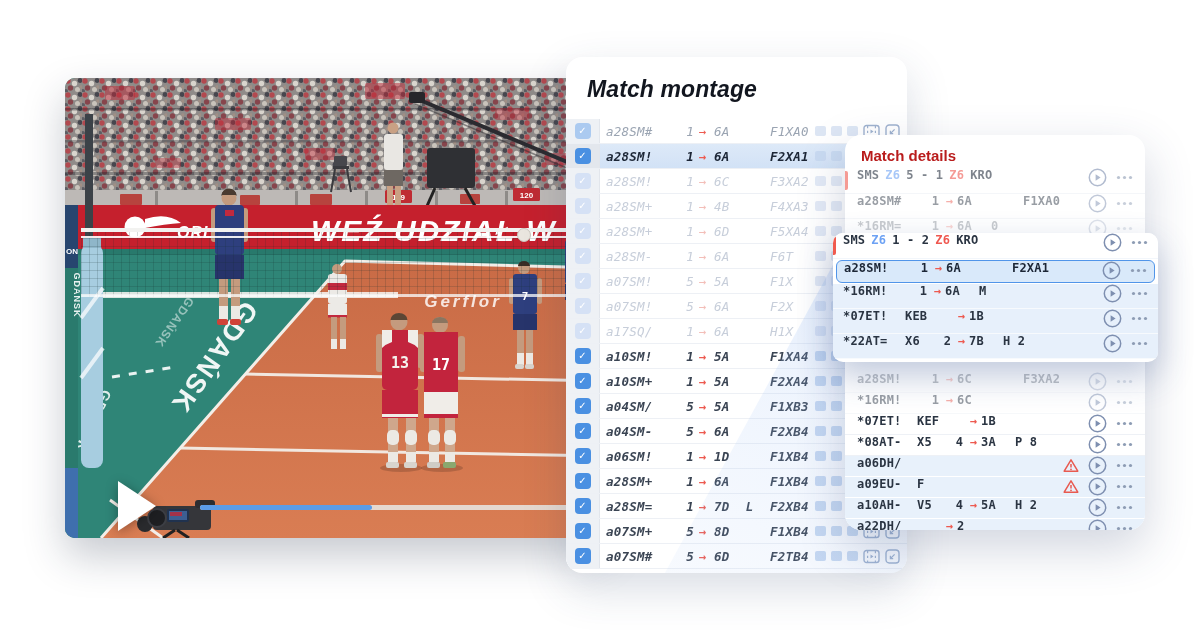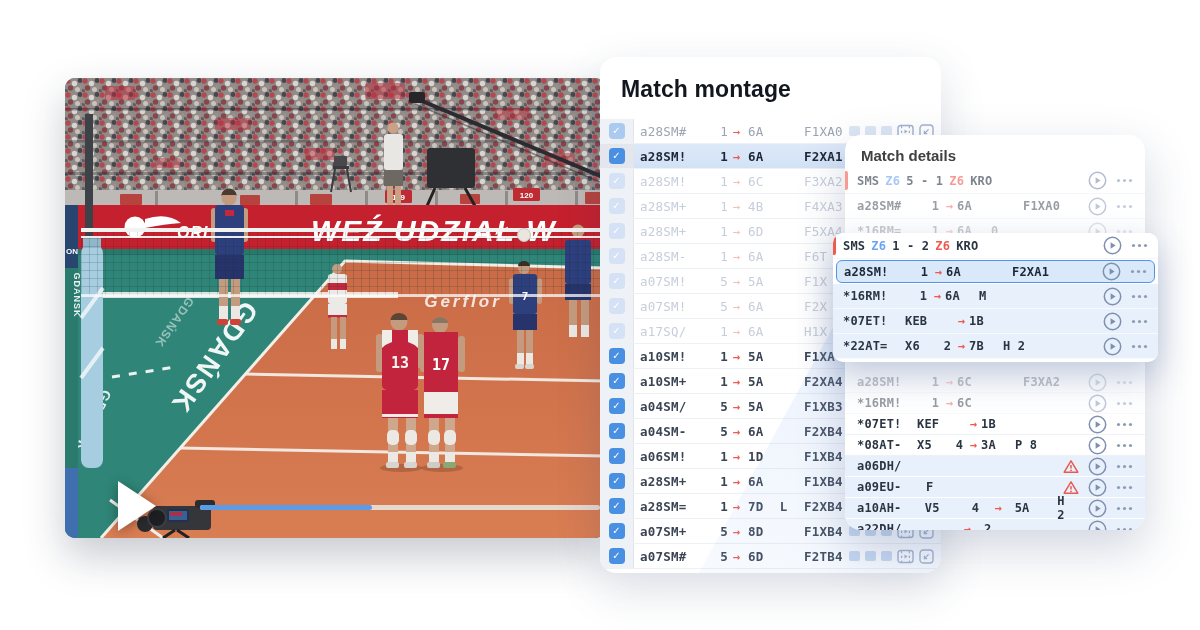--- a/index.html
+++ b/index.html
@@ -14,22 +14,22 @@
   .scene{position:absolute;inset:0;display:block;}
   .playbtn{position:absolute;left:53px;top:403px;width:0;height:0;
            border-left:38px solid #ffffff;border-top:25px solid transparent;border-bottom:25px solid transparent;
            filter:drop-shadow(0 2px 6px rgba(0,0,0,.35));cursor:pointer;}
   .progress{position:absolute;left:135px;top:427px;width:400px;height:5px;border-radius:3px;
             background:rgba(230,224,218,.92);cursor:pointer;}
   .pfill{height:100%;border-radius:3px;background:#5b9ce8;width:43%;}
 
   
   .panel{position:absolute;background:#ffffff;border-radius:16px;}
-  .montage{left:600px;top:57px;width:341px;height:516px;z-index:2;
-           box-shadow:0 16px 44px rgba(45,65,105,.18);overflow:hidden;}
+  .montage{left:566px;top:57px;width:341px;height:516px;z-index:2;
+           box-shadow:0 16px 44px rgba(45,65,105,.18);overflow:hidden;font-style:italic;}
   .m-title{padding:19px 0 0 21px;font-size:23px;font-weight:700;color:#12161f;letter-spacing:.1px;}
   .m-rows{position:absolute;top:62px;left:0;right:0;}
   .beam{position:absolute;top:62px;left:0;right:0;bottom:0;pointer-events:none;z-index:5;
         background:linear-gradient(205deg,rgba(142,180,242,.34) 0%,rgba(158,193,246,.16) 55%,rgba(172,201,247,.08) 100%);
         clip-path:polygon(98% 5%,100% 5%,100% 100%,29% 100%);}
 
   .m-row{display:flex;align-items:center;height:25px;box-sizing:border-box;
          border-bottom:1px solid #edf0f5;font-family:var(--mono);font-size:12.5px;
          letter-spacing:.2px;cursor:pointer;background:#fff;}
   .cbc{width:33px;align-self:stretch;background:#eef1f5;border-right:1px solid #e2e6ec;
@@ -54,28 +54,28 @@
   .m-faded .cb{background:#d5e1f5;}
   .m-faded .m-arrow{color:#f3beb8;}
   .m-faded .sq{background:#e3eaf6;}
   .m-faded .fic{opacity:.45;}
   .m-selected{color:#1c2636;font-weight:700;background:linear-gradient(#dde9f8,#d2e2f6);}
   .m-selected .cbc{background:#e3e7ed;}
 
   
   .details{left:845px;top:135px;width:300px;height:395px;z-index:3;
            box-shadow:0 18px 48px rgba(45,65,110,.22);overflow:hidden;}
-  .d-title{height:33px;box-sizing:border-box;padding:12px 16px 0;font-size:15px;font-weight:700;color:#404040;}
+  .d-title{height:33px;box-sizing:border-box;padding:12px 16px 0;font-size:15px;font-weight:700;color:#b91c1c;}
   .d-after{position:absolute;top:237px;left:0;right:0;}
 
-  .d-row{display:flex;align-items:center;box-sizing:border-box;padding:0 12px;position:relative;
+  .d-row{display:flex;align-items:flex-start;box-sizing:border-box;padding:0 12px;position:relative;
          font-family:var(--mono);font-size:12px;font-weight:600;color:#2a3442;letter-spacing:.2px;
          border-bottom:1px solid #eef1f6;background:#fff;cursor:pointer;}
   .d-row.h25{height:25px;} .d-row.h26{height:26px;} .d-row.h21{height:21px;}
-  .d-blue{background:#e8f1fb;border-bottom-color:#ffffff;gap:9px;}
+  .d-blue{background:#e8f1fb;border-bottom-color:#ffffff;}
   .o25{opacity:.25;} .o30{opacity:.30;} .o48{opacity:.48;} .o60{opacity:.60;}
   .rallybar{position:absolute;left:0;top:3px;bottom:3px;width:3px;background:#f05a4e;border-radius:0 2px 2px 0;}
   .tk{margin-right:6px;font-weight:700;}
   .tk-zh{color:#6da2f4;} .tk-za{color:#ef5850;}
   .d-code{width:60px;}
   .d-combo{width:36px;}
   .d-num{width:13px;text-align:center;margin-left:12px;}
   .d-combo + .d-num{margin-left:0;}
   .d-arrow{width:15px;text-align:center;color:#ed5a50;}
   .d-zone{width:26px;}

